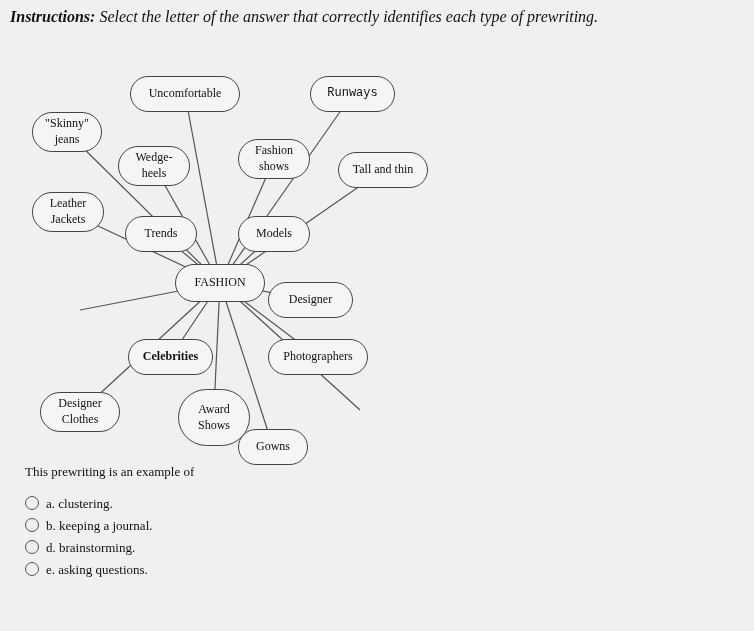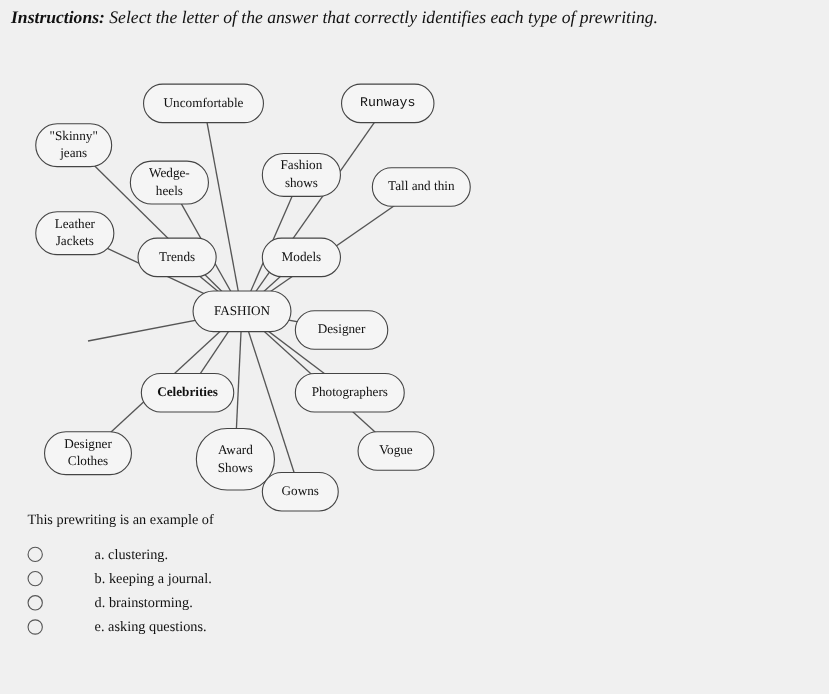--- a/index.html
+++ b/index.html
@@ -60,24 +60,22 @@
       margin-top: 10px;
       padding-left: 15px;
       font-size: 13px;
     }
     .questions .prompt {
       margin-bottom: 16px;
       font-size: 13px;
     }
     .option {
       display: flex;
-      align-items: center;
       margin-bottom: 6px;
       font-size: 13px;
-      gap: 40px;
     }
     .option .radio-circle {
       width: 14px;
       height: 14px;
       border: 1.5px solid #555;
       border-radius: 50%;
       margin-right: 7px;
       flex-shrink: 0;
       background: #f0f0f0;
     }
@@ -125,21 +123,20 @@
 Jackets</div>
       <div class="node" style="left: 105px; top: 182px; width: 72px; height: 36px;">Trends</div>
       <div class="node" style="left: 218px; top: 182px; width: 72px; height: 36px;">Models</div>
       <div class="node" style="left: 248px; top: 248px; width: 85px; height: 36px;">Designer</div>
       <div class="node" style="left: 108px; top: 305px; width: 85px; height: 36px; font-weight: bold;">Celebrities</div>
       <div class="node" style="left: 20px; top: 358px; width: 80px; height: 40px;">Designer
 Clothes</div>
       <div class="node" style="left: 248px; top: 305px; width: 100px; height: 36px;">Photographers</div>
       <div class="node" style="left: 158px; top: 355px; width: 72px; height: 57px;">Award
 Shows</div>
-      <div class="node" style="left: 305px; top: 358px; width: 70px; height: 36px;">Vogue</div>
       <div class="node" style="left: 218px; top: 395px; width: 70px; height: 36px;">Gowns</div>
     </div>
 
   <div class="questions">
     <div class="prompt">This prewriting is an example of</div>
     <div id="options-container">
         <div class="option">
           <div class="radio-circle"></div>
           <span>a. clustering.</span>
         </div>

